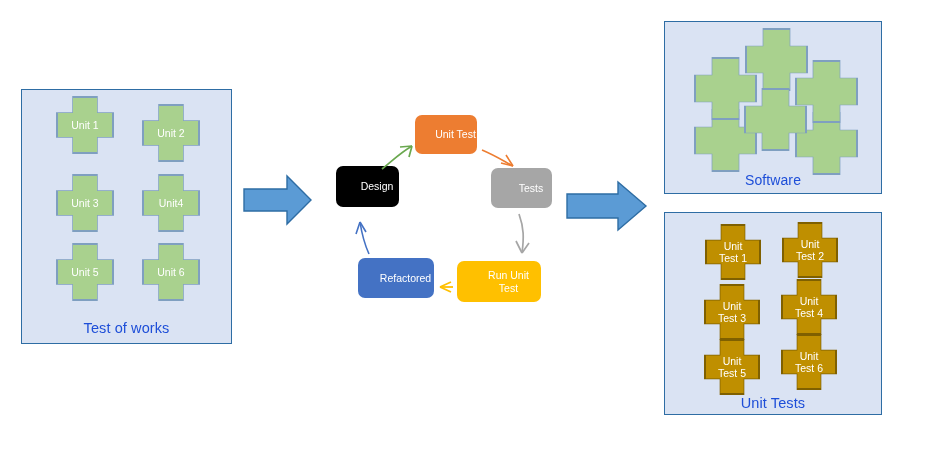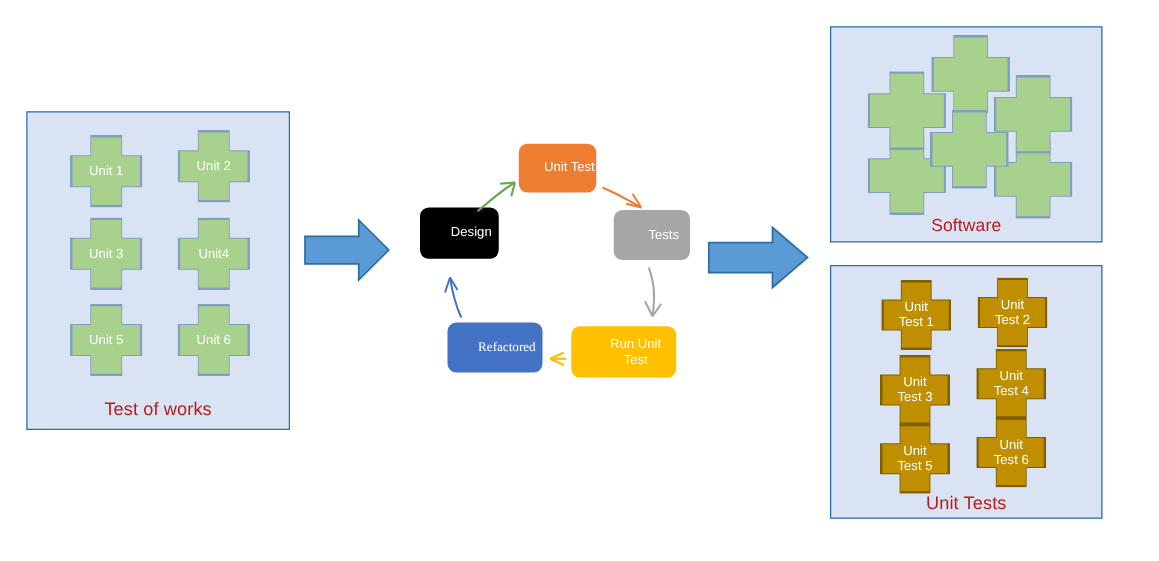--- a/index.html
+++ b/index.html
@@ -23,21 +23,21 @@
     position: absolute;
     background: #dae3f3;
     border: 1.5px solid #2e6da4;
     box-sizing: border-box;
   }
   .panel-caption {
     position: absolute;
     left: 0;
     right: 0;
     text-align: center;
-    color: #b91c1c;
+    color: #1d4ed8;
     font-size: 14.5px;
     letter-spacing: .1px;
   }
 
   
   .cross-wrap { position: absolute; }
   .cross-wrap .outer,
   .cross-wrap .inner {
     position: absolute;
     -webkit-clip-path: polygon(
@@ -103,21 +103,21 @@
   }
 </style>
 </head>
 <body>
 
 <div id="canvas">
 
   <div class="panel" style="left:21px; top:89px; width:211px; height:255px;">
   </div>
 
-  <div class="cross-wrap uow" style="left:56px; top:108px; width:58px; height:58px;">
+  <div class="cross-wrap uow" style="left:56px; top:96px; width:58px; height:58px;">
     <div class="outer"></div>
     <div class="inner"></div>
     <div class="cap">Unit 1</div>
   </div>
   <div class="cross-wrap uow" style="left:142px; top:104px; width:58px; height:58px;">
     <div class="outer"></div>
     <div class="inner"></div>
     <div class="cap">Unit 2</div>
   </div>
   <div class="cross-wrap uow" style="left:56px; top:174px; width:58px; height:58px;">
@@ -157,21 +157,21 @@
 
   <div class="cyclebox cb-code" style="left:491px; top:168px; width:61px; height:40px;">
     <span>Tests</span>
   </div>
 
   <div class="cyclebox cb-run" style="left:457px; top:261px; width:84px; height:41px;">
     <span>Run Unit
 Test</span>
   </div>
 
-  <div class="cyclebox cb-refactor" style="left:358px; top:258px; width:76px; height:40px;font-family:Liberation Serif, serif;">
+  <div class="cyclebox cb-refactor" style="left:358px; top:258px; width:76px; height:40px;">
     <span>Refactored</span>
   </div>
 
   <svg id="cycle-arrows" viewBox="0 0 927 449">
 
     <g>
       <path d="M382,169 C392,161 400,153 412,146" fill="none" stroke="#6aa84f" stroke-width="1.7"></path>
       <path d="M412,146 L400,147 M412,146 L409,157" fill="none" stroke="#6aa84f" stroke-width="1.7"></path>
     </g>
 

